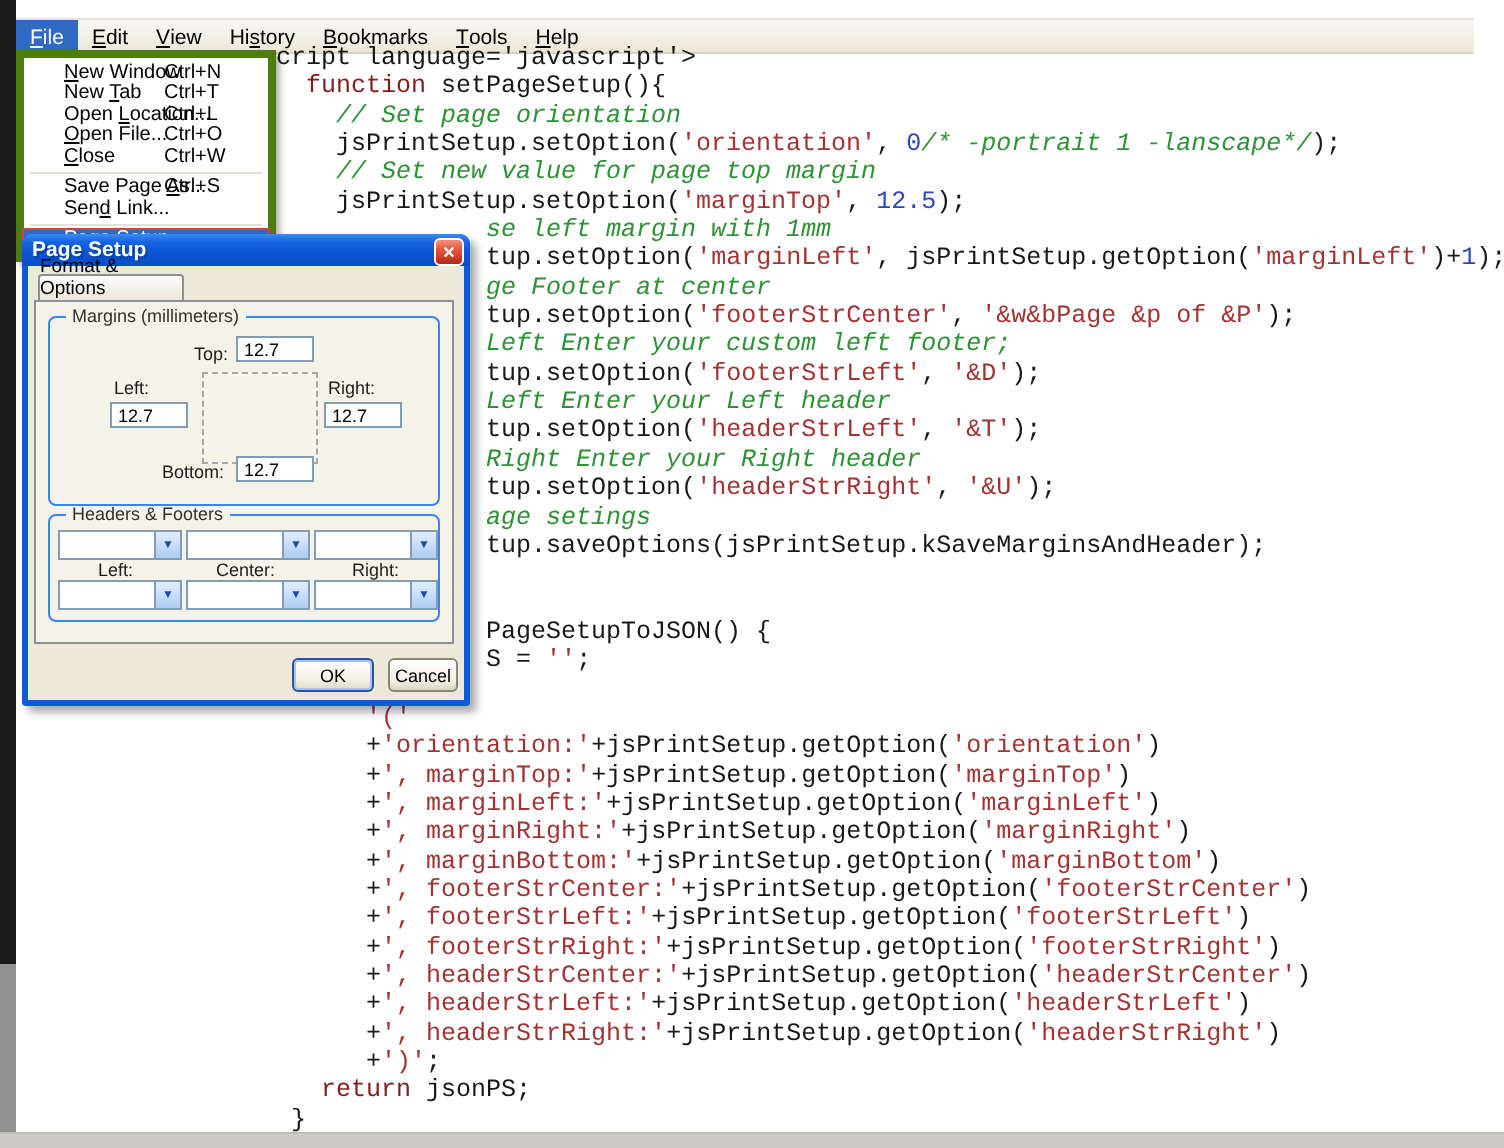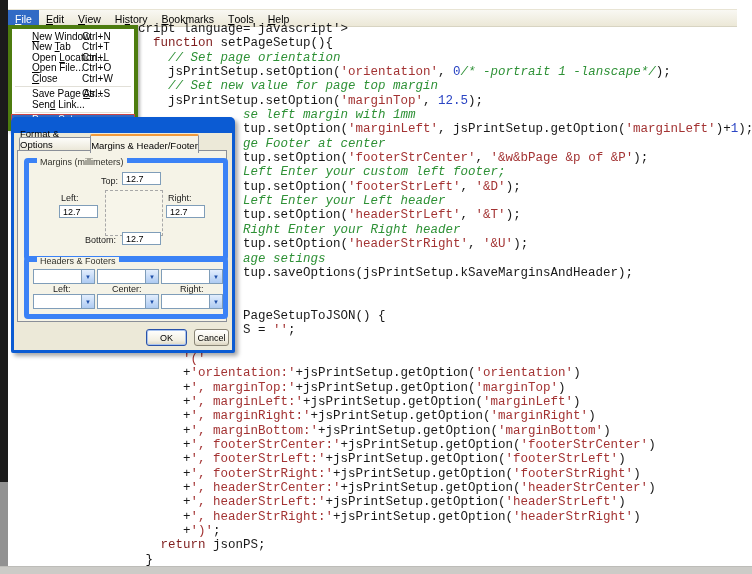--- a/index.html
+++ b/index.html
@@ -49,21 +49,21 @@
             color:#fff;font-size:8px;font-weight:bold;display:flex;align-items:center;justify-content:center;cursor:default;}
   .dlgbody{position:absolute;left:3px;right:3px;top:16px;bottom:3px;background:#ece9d8;}
 
   .tab{position:absolute;border:1px solid #8a8f98;border-bottom:none;font-size:9.5px;color:#000;
        display:flex;align-items:flex-end;justify-content:center;padding-bottom:2px;border-radius:2px 2px 0 0;}
   .tab.inactive{left:5px;top:4px;width:71px;height:12px;background:linear-gradient(180deg,#fdfdfa,#e8e4d3);z-index:1;}
   .tab.active{left:76px;top:1px;width:107px;height:15px;background:#f5f3e7;border-top:2px solid #ef9a3d;z-index:3;}
 
   .tabpanel{position:absolute;left:3px;top:17px;width:208px;height:170px;border:1px solid #8a8f98;background:#f5f3e7;z-index:2;}
 
-  .group{position:absolute;border:5px solid #3b82f6;border-radius:4px;}
+  .group{position:absolute;border:1px solid #3b82f6;border-radius:4px;}
   .group-label{position:absolute;top:-5px;left:8px;background:#f5f3e7;padding:0 3px;font-size:9px;line-height:9px;color:#33332c;}
   .g-margins{left:6px;top:7px;width:194px;height:93px;}
   .g-headers{left:6px;top:106px;width:194px;height:52px;}
 
   .lbl{position:absolute;font-size:9px;color:#1c1c1c;}
   .txt{position:absolute;width:34px;height:11px;border:1px solid #7f9db9;background:#fff;
        font-family:"Liberation Sans",sans-serif;font-size:9px;padding:0 0 0 3px;margin:0;}
   .preview{position:absolute;left:76px;top:27px;width:56px;height:44px;border:1px dashed #a8a8a8;background:#f7f5ea;}
 
   .combo{position:absolute;width:60px;height:13px;border:1px solid #7f9db9;background:#fff;display:flex;}
@@ -128,24 +128,27 @@
         <span class="fm-sc"></span>
       </div>
       <div class="fm-sep"></div>
       <div class="fm-item hl">
         <span class="fm-label">Page Set<u>u</u>p...</span>
         <span class="fm-sc"></span>
       </div>
     </div>
 
   <div class="dialog">
+    <div class="titlebar">
+      <span class="dlg-title">Page Setup</span>
+      <span class="closebtn">✕</span>
+    </div>
     <div class="dlgbody">
 
       <div class="tab inactive">Format &amp; Options</div>
-      <div class="tab active">Margins &amp; Header/Footer</div>
 
       <div class="tabpanel">
 
         <div class="group g-margins">
           <span class="group-label">Margins (millimeters)</span>
           <span class="lbl" style="left:72px;top:13px;">Top:</span>
           <input class="txt" style="left: 93px; top: 9px;" readonly="" value="12.7">
           <div class="preview"></div>
           <span class="lbl" style="left:32px;top:30px;">Left:</span>
           <input class="txt" style="left: 30px; top: 42px;" readonly="" value="12.7">

